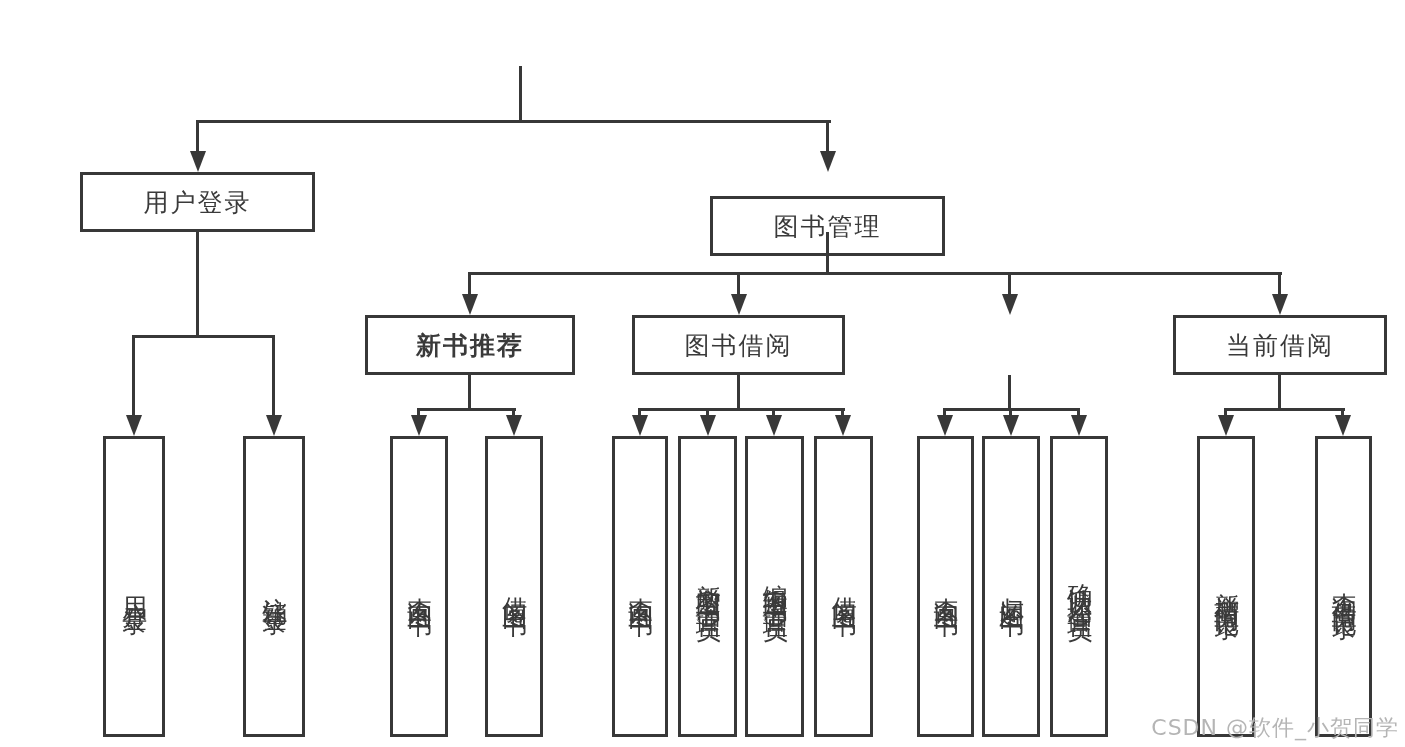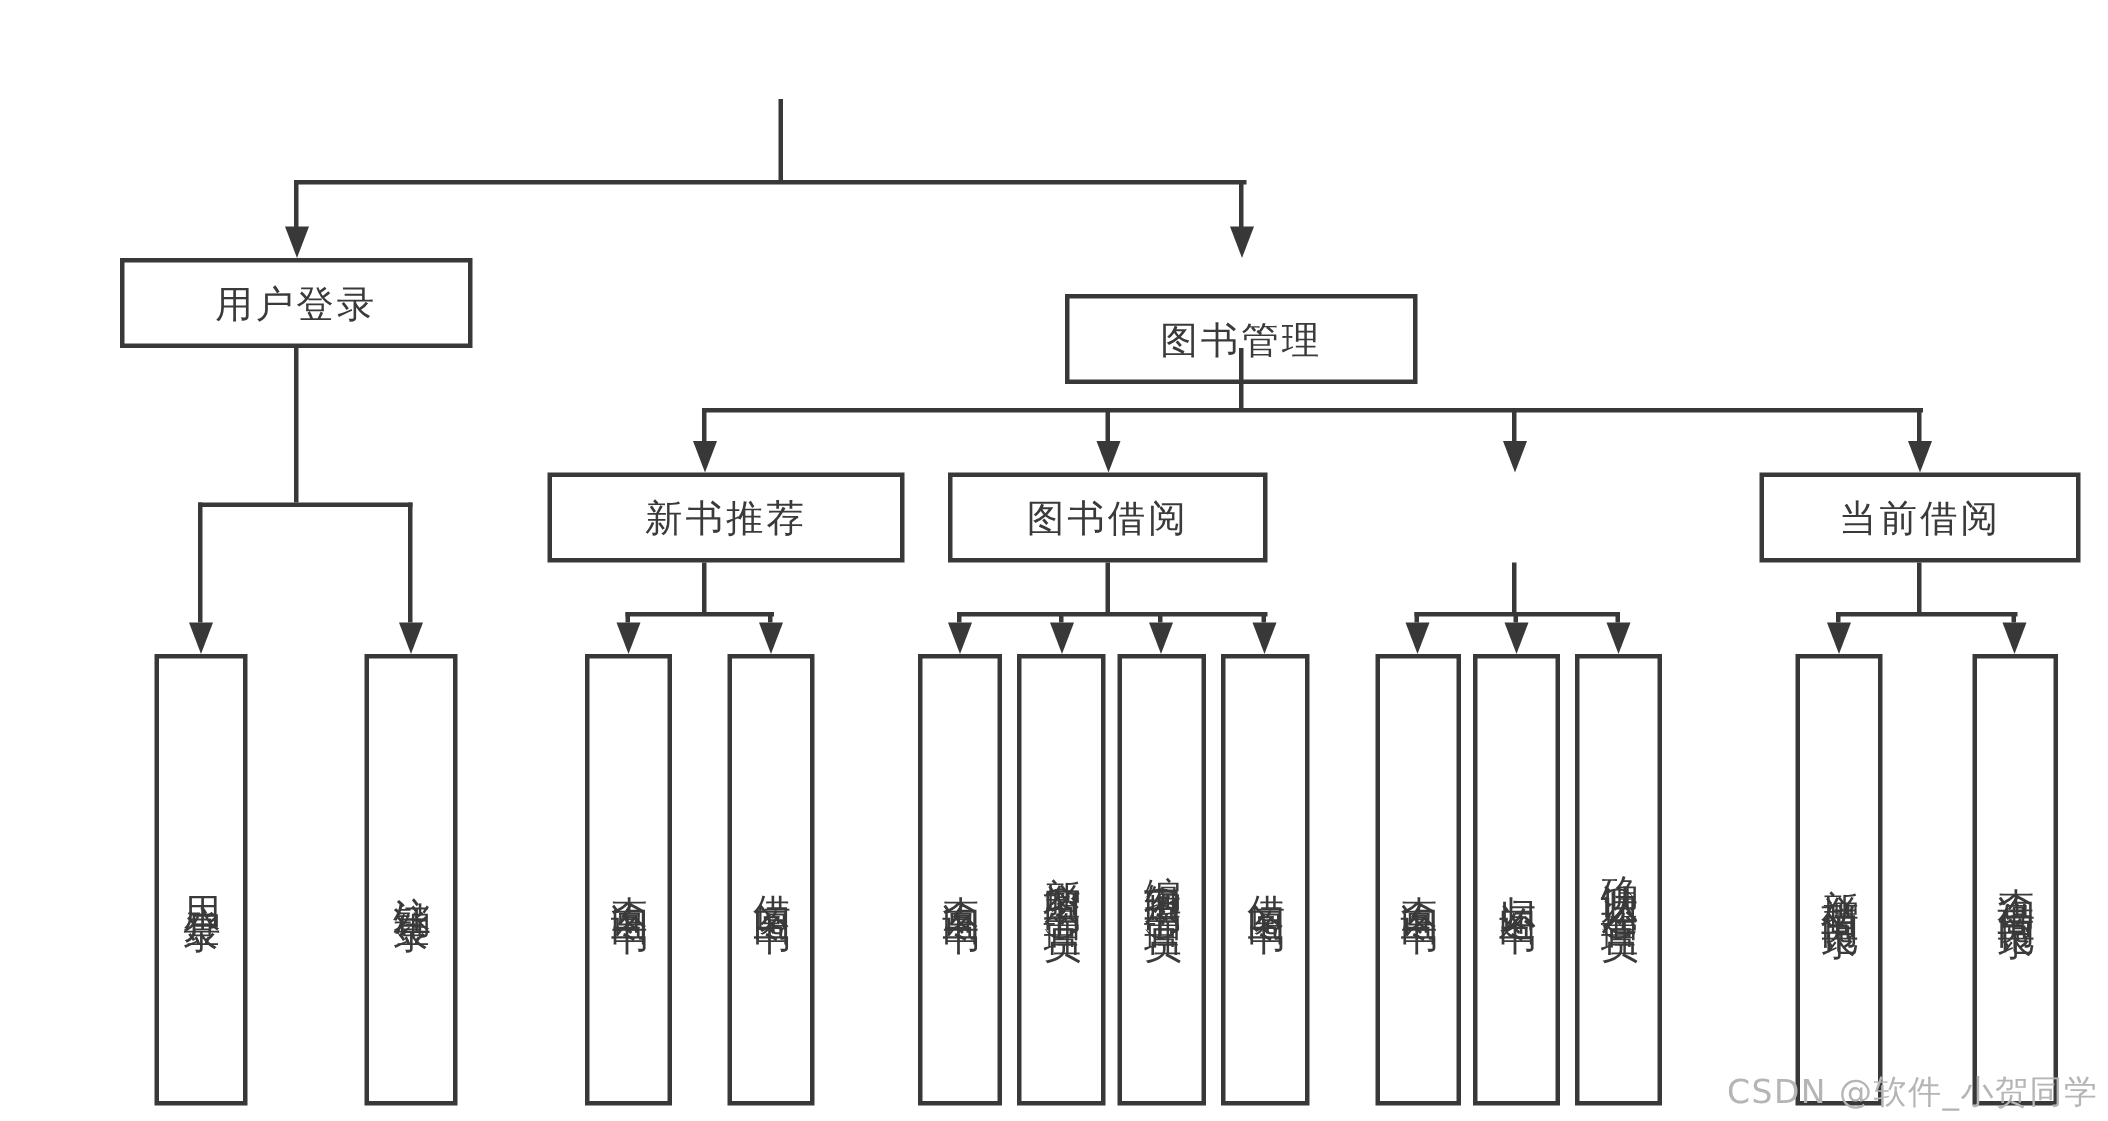--- a/index.html
+++ b/index.html
@@ -108,21 +108,21 @@
   <div class="hline" style="left:468px; top:272px; width:814px;"></div>
   <div class="vline" style="left:468px; top:272px; height:22px;"></div>
   <div class="arrow" style="left:462px; top:294px;"></div>
   <div class="vline" style="left:737px; top:272px; height:22px;"></div>
   <div class="arrow" style="left:731px; top:294px;"></div>
   <div class="vline" style="left:1008px; top:272px; height:22px;"></div>
   <div class="arrow" style="left:1002px; top:294px;"></div>
   <div class="vline" style="left:1278px; top:272px; height:22px;"></div>
   <div class="arrow" style="left:1272px; top:294px;"></div>
 
-  <div class="box hbox" style="left:365px; top:315px; width:238px;">
+  <div class="box hbox" style="left:365px; top:315px; width:210px;font-weight:bold;">
     <span>新书推荐</span>
   </div>
   <div class="box hbox" style="left:632px; top:315px; width:213px;">
     <span>图书借阅</span>
   </div>
   <div class="box hbox" style="left:1173px; top:315px; width:214px;">
     <span>当前借阅</span>
   </div>
 
   <div class="vline" style="left:468px; top:375px; height:33px;"></div>

